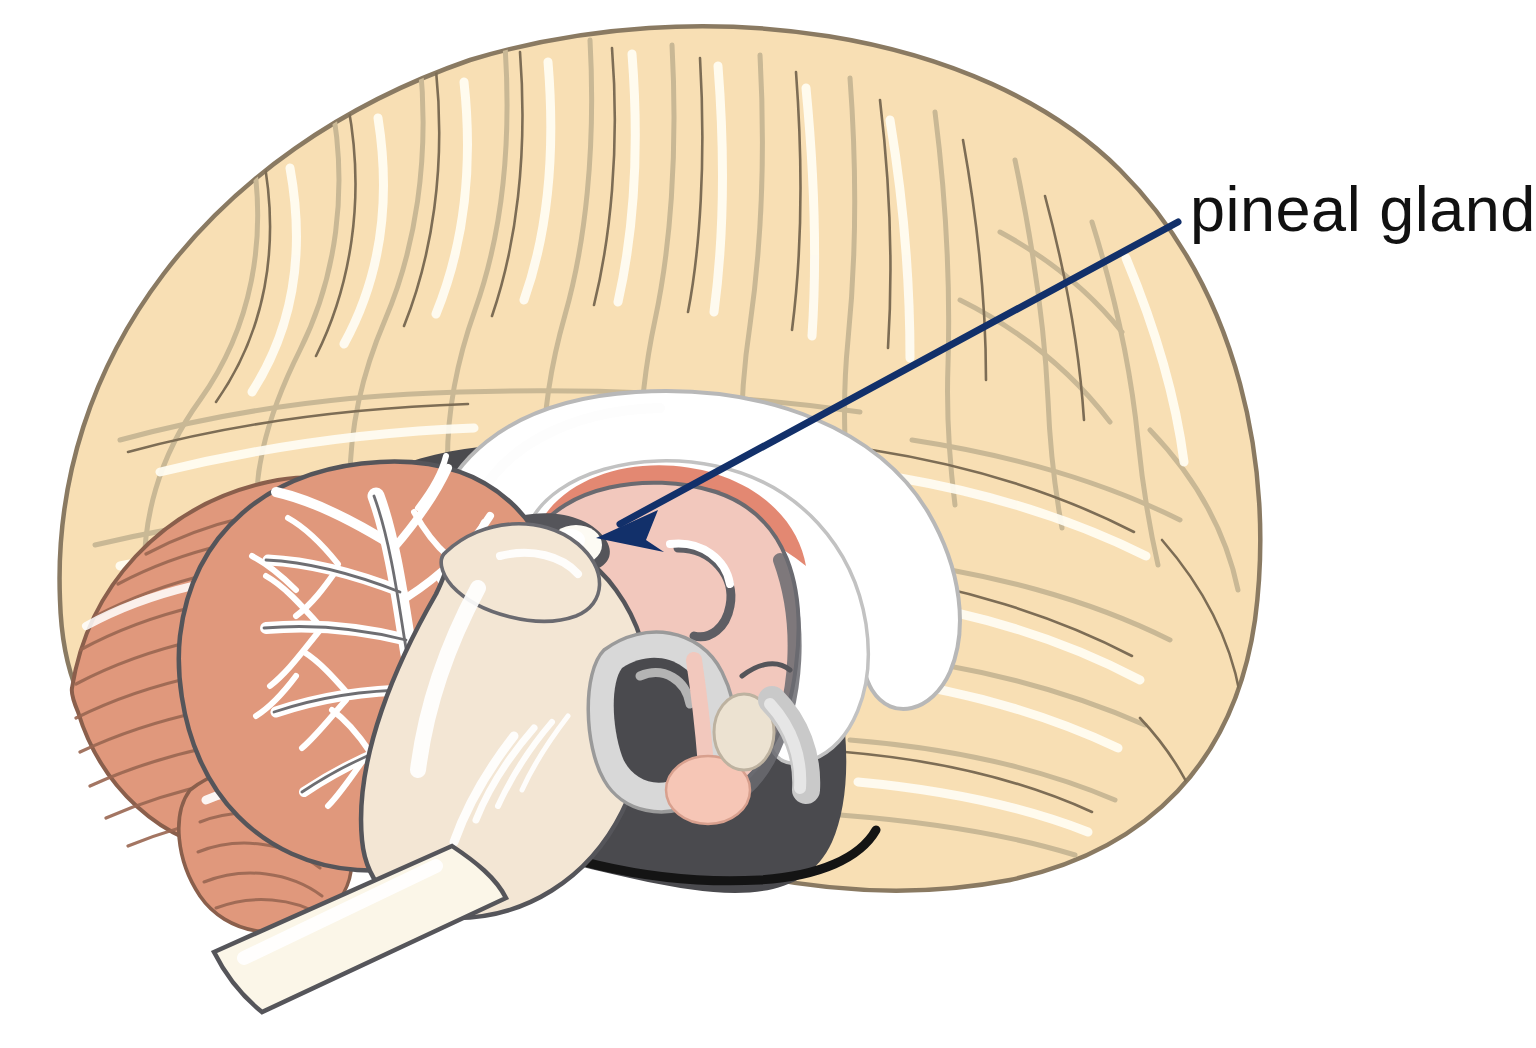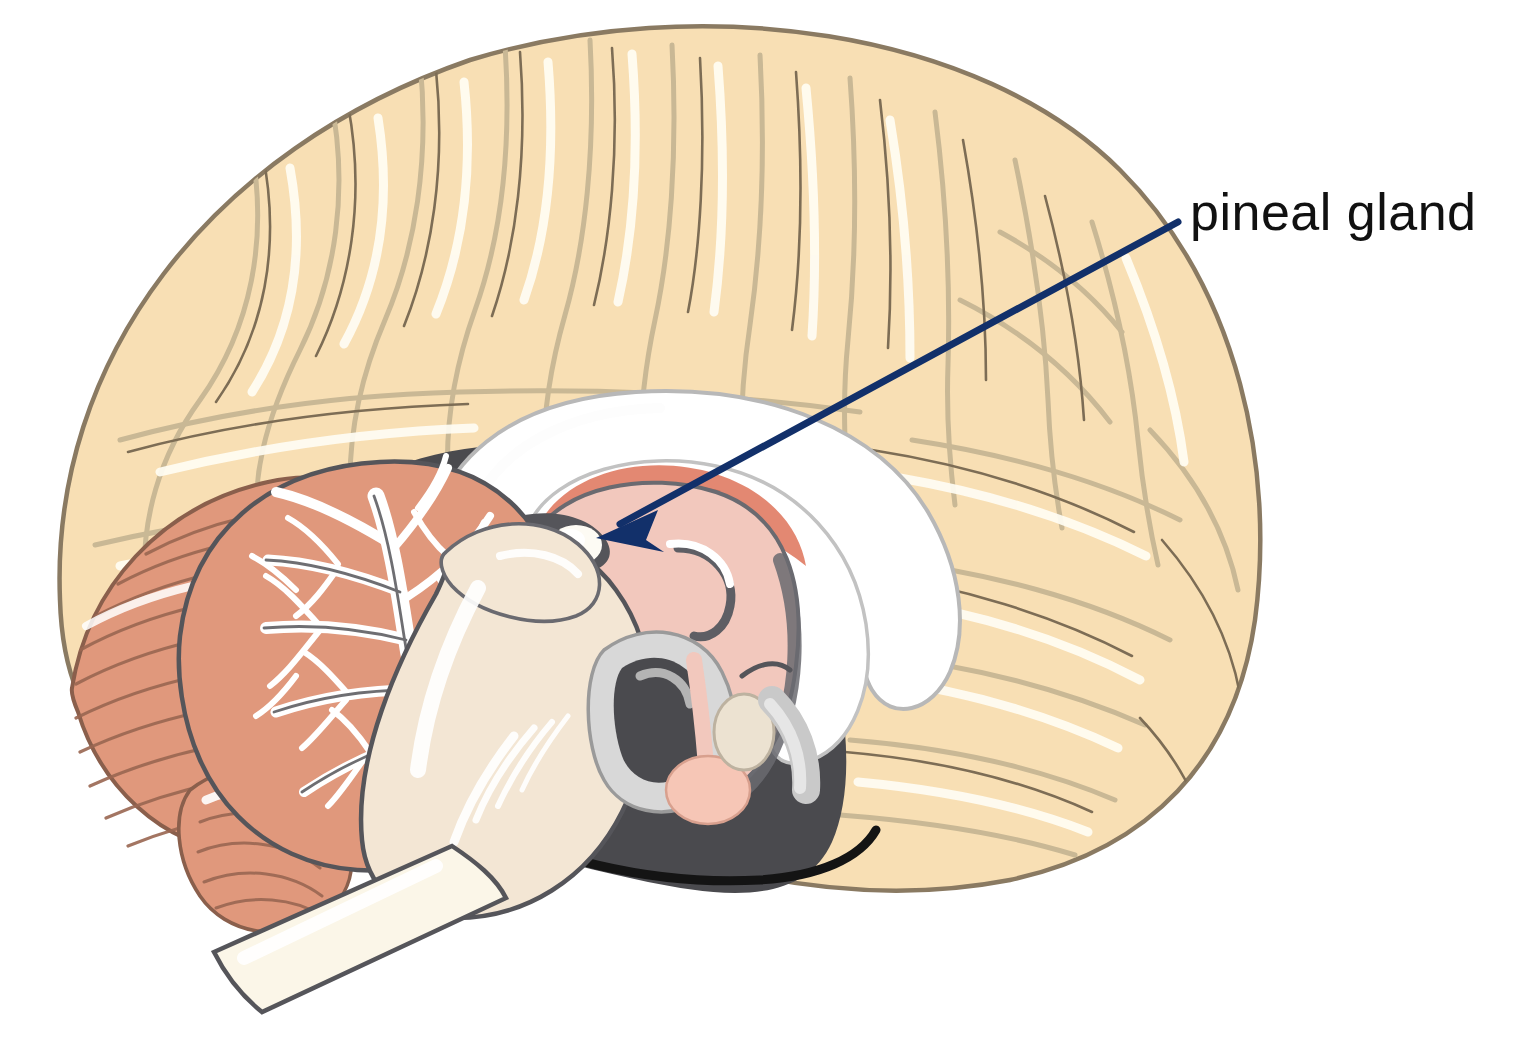--- a/index.html
+++ b/index.html
@@ -5,26 +5,25 @@
 <style>
   html,body{margin:0;padding:0;background:#ffffff;}
   body{width:1536px;height:1048px;overflow:hidden;
        font-family:"Liberation Sans","DejaVu Sans",sans-serif;}
   #stage{position:relative;width:1536px;height:1048px;background:#ffffff;}
   #figure{position:absolute;left:0;top:0;width:1536px;height:1048px;}
   .label-text{
       position:absolute;
       white-space:nowrap;
       font-family:"Liberation Sans","DejaVu Sans",sans-serif;
-      font-size:52px;
+      font-size:63px;
       font-weight:400;
       letter-spacing:0.5px;
       color:#111111;
       line-height:1;
-      margin-top:8px;
   }
 </style>
 </head>
 <body>
 
 <div id="stage">
 
   <svg id="figure" viewBox="0 0 1536 1048" xmlns="http://www.w3.org/2000/svg">
 
     <defs>

